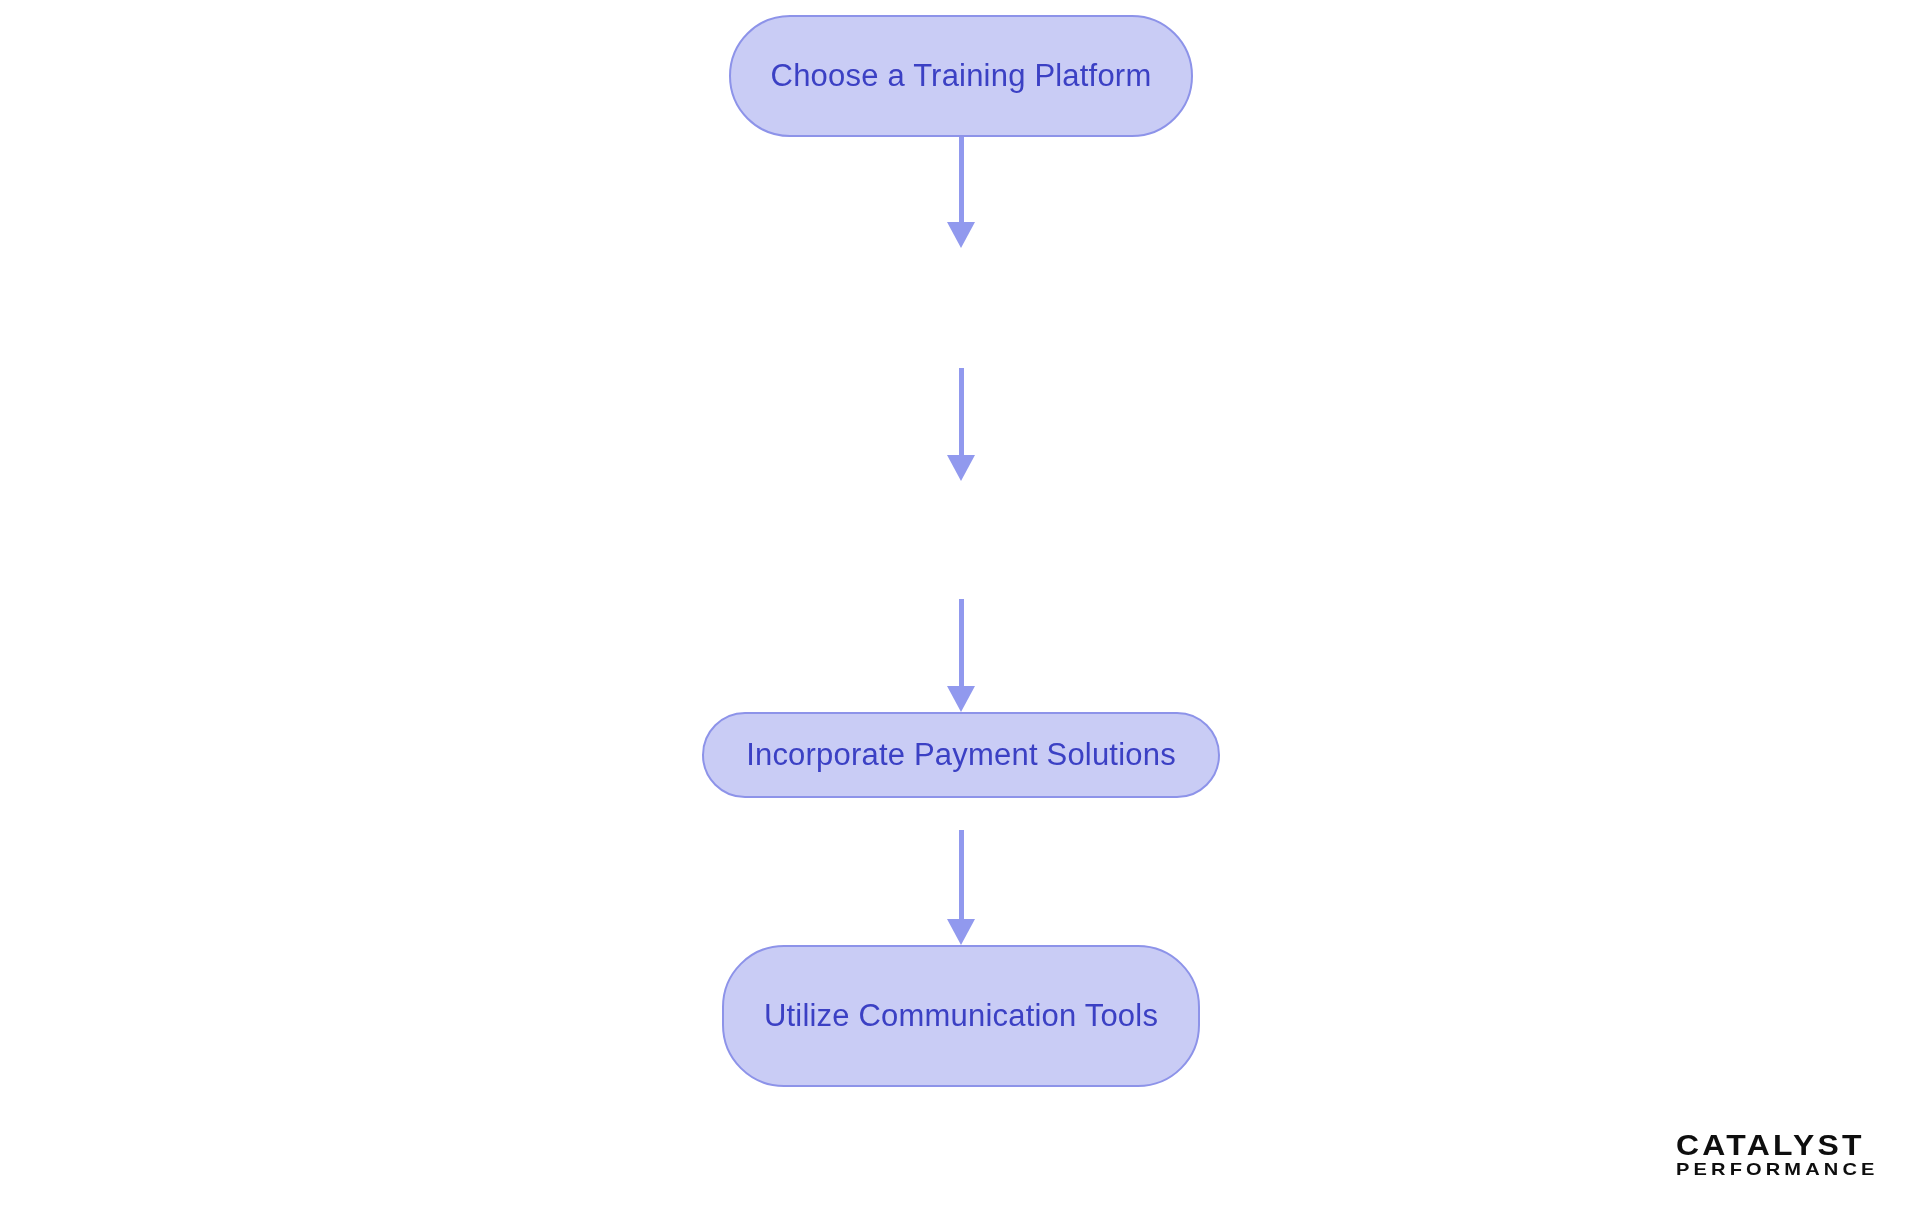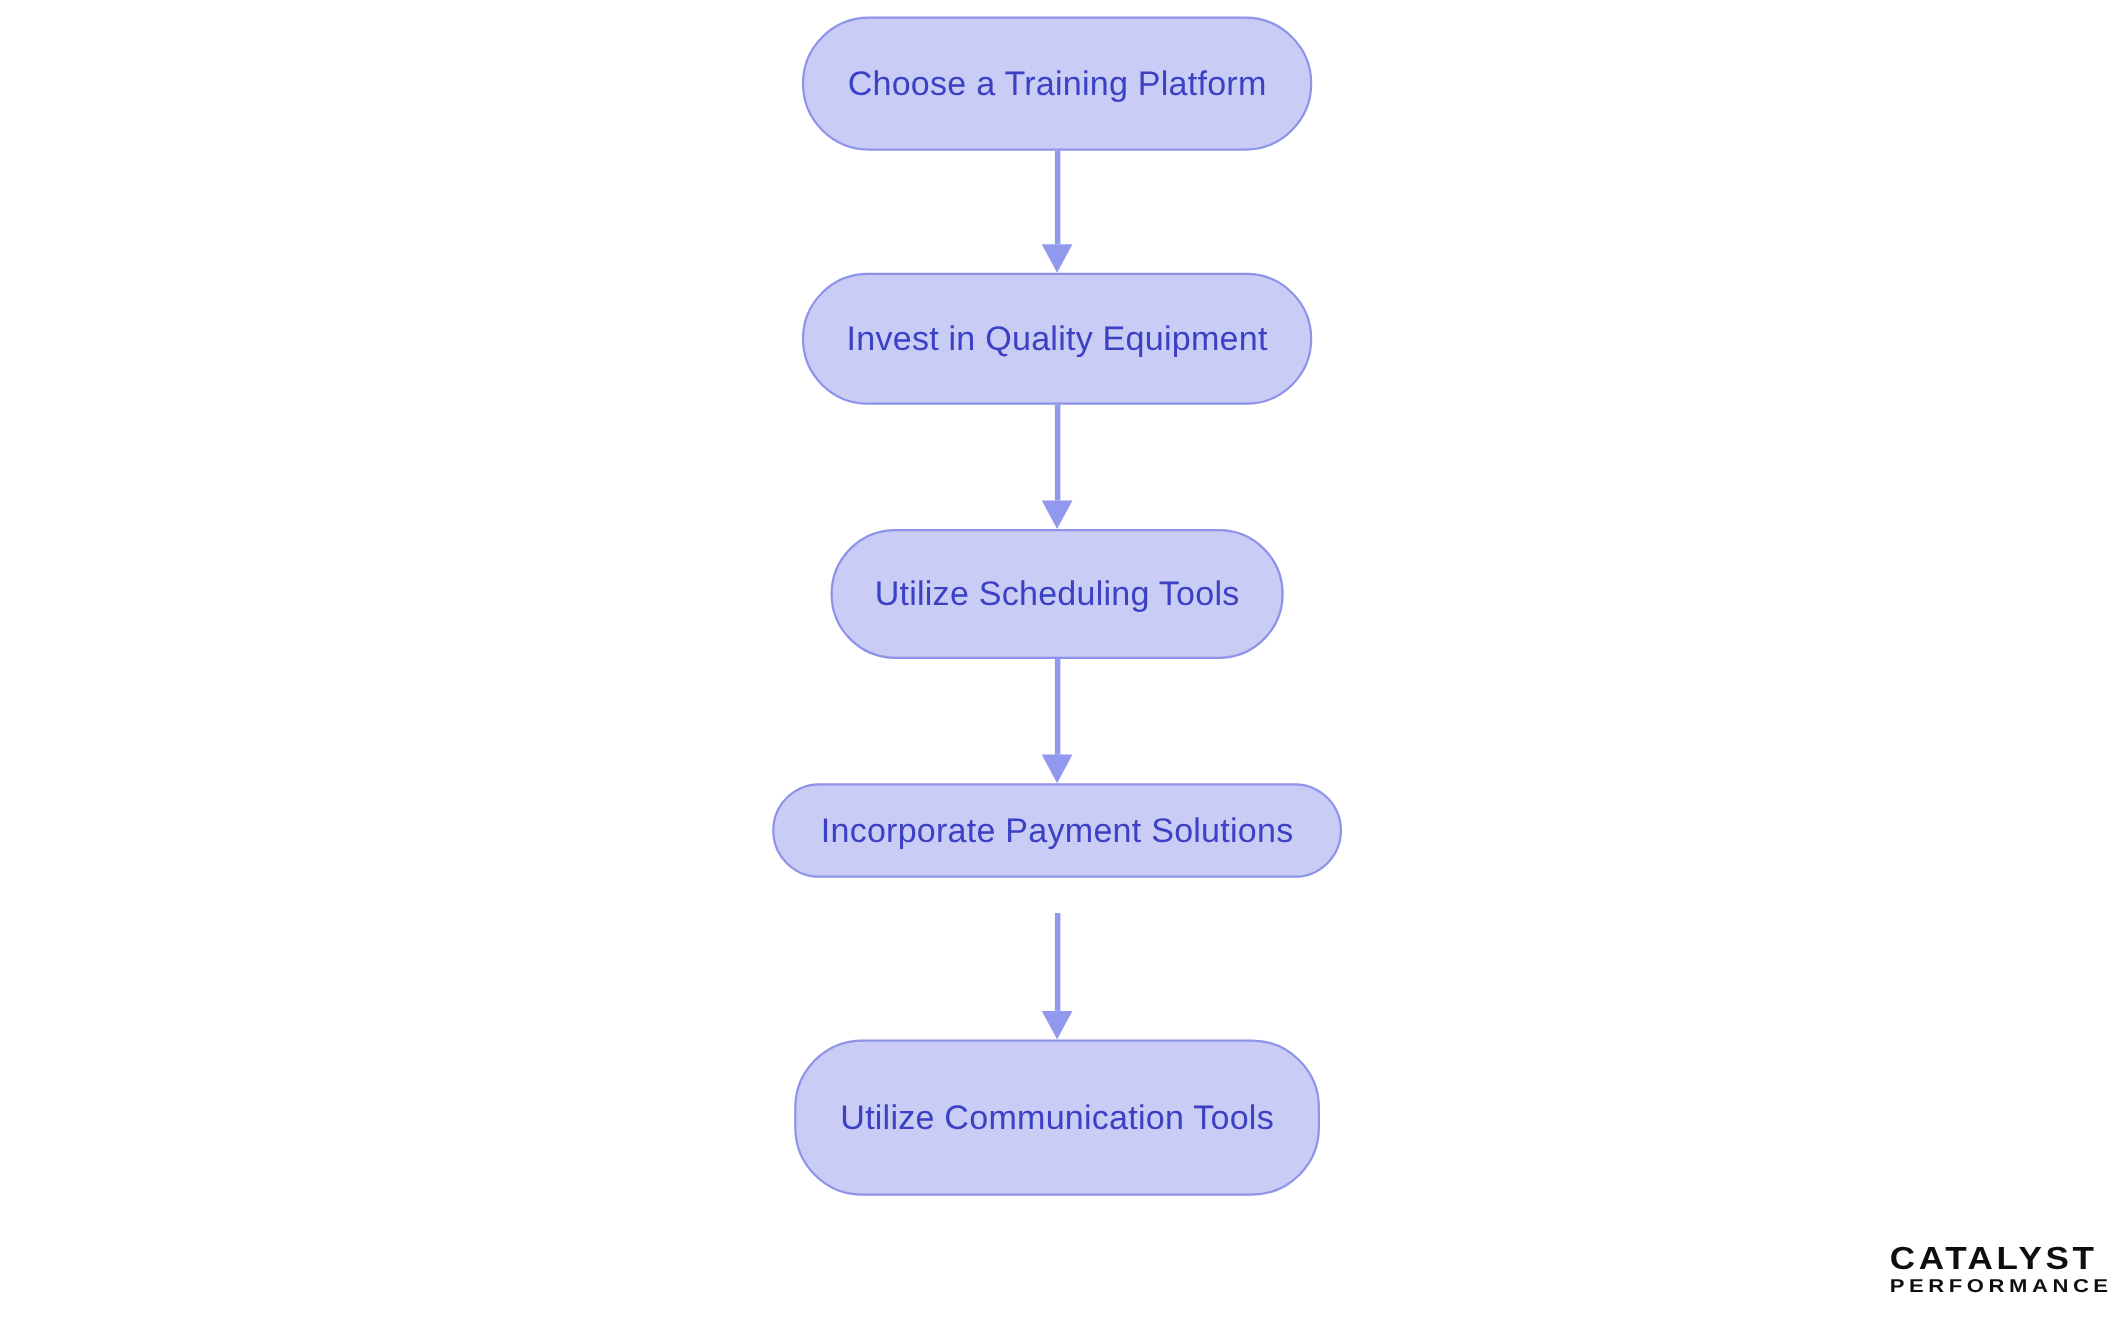--- a/index.html
+++ b/index.html
@@ -67,21 +67,21 @@
     width: 0;
     height: 0;
     border-left: 14px solid transparent;
     border-right: 14px solid transparent;
     border-top: 26px solid var(--arrow-color);
   }
 
   
   .logo {
     position: absolute;
-    left: 1718px;
+    left: 1676px;
     top: 1132px;
     color: var(--logo-color);
   }
   .logo-name {
     font-size: 29px;
     font-weight: 800;
     letter-spacing: 3px;
     line-height: 26px;
     transform: scaleX(1.10);
     transform-origin: left center;
@@ -105,32 +105,26 @@
 
   <div class="node n1">
     <span class="node-label">Choose a Training Platform</span>
   </div>
 
   <div class="arrow a1">
     <div class="shaft"></div>
     <div class="head"></div>
   </div>
 
-  <div class="node n2">
-    <span class="node-label">Invest in Quality Equipment</span>
-  </div>
 
   <div class="arrow a2">
     <div class="shaft"></div>
     <div class="head"></div>
   </div>
 
-  <div class="node n3">
-    <span class="node-label">Utilize Scheduling Tools</span>
-  </div>
 
   <div class="arrow a3">
     <div class="shaft"></div>
     <div class="head"></div>
   </div>
 
   <div class="node n4">
     <span class="node-label">Incorporate Payment Solutions</span>
   </div>
 

